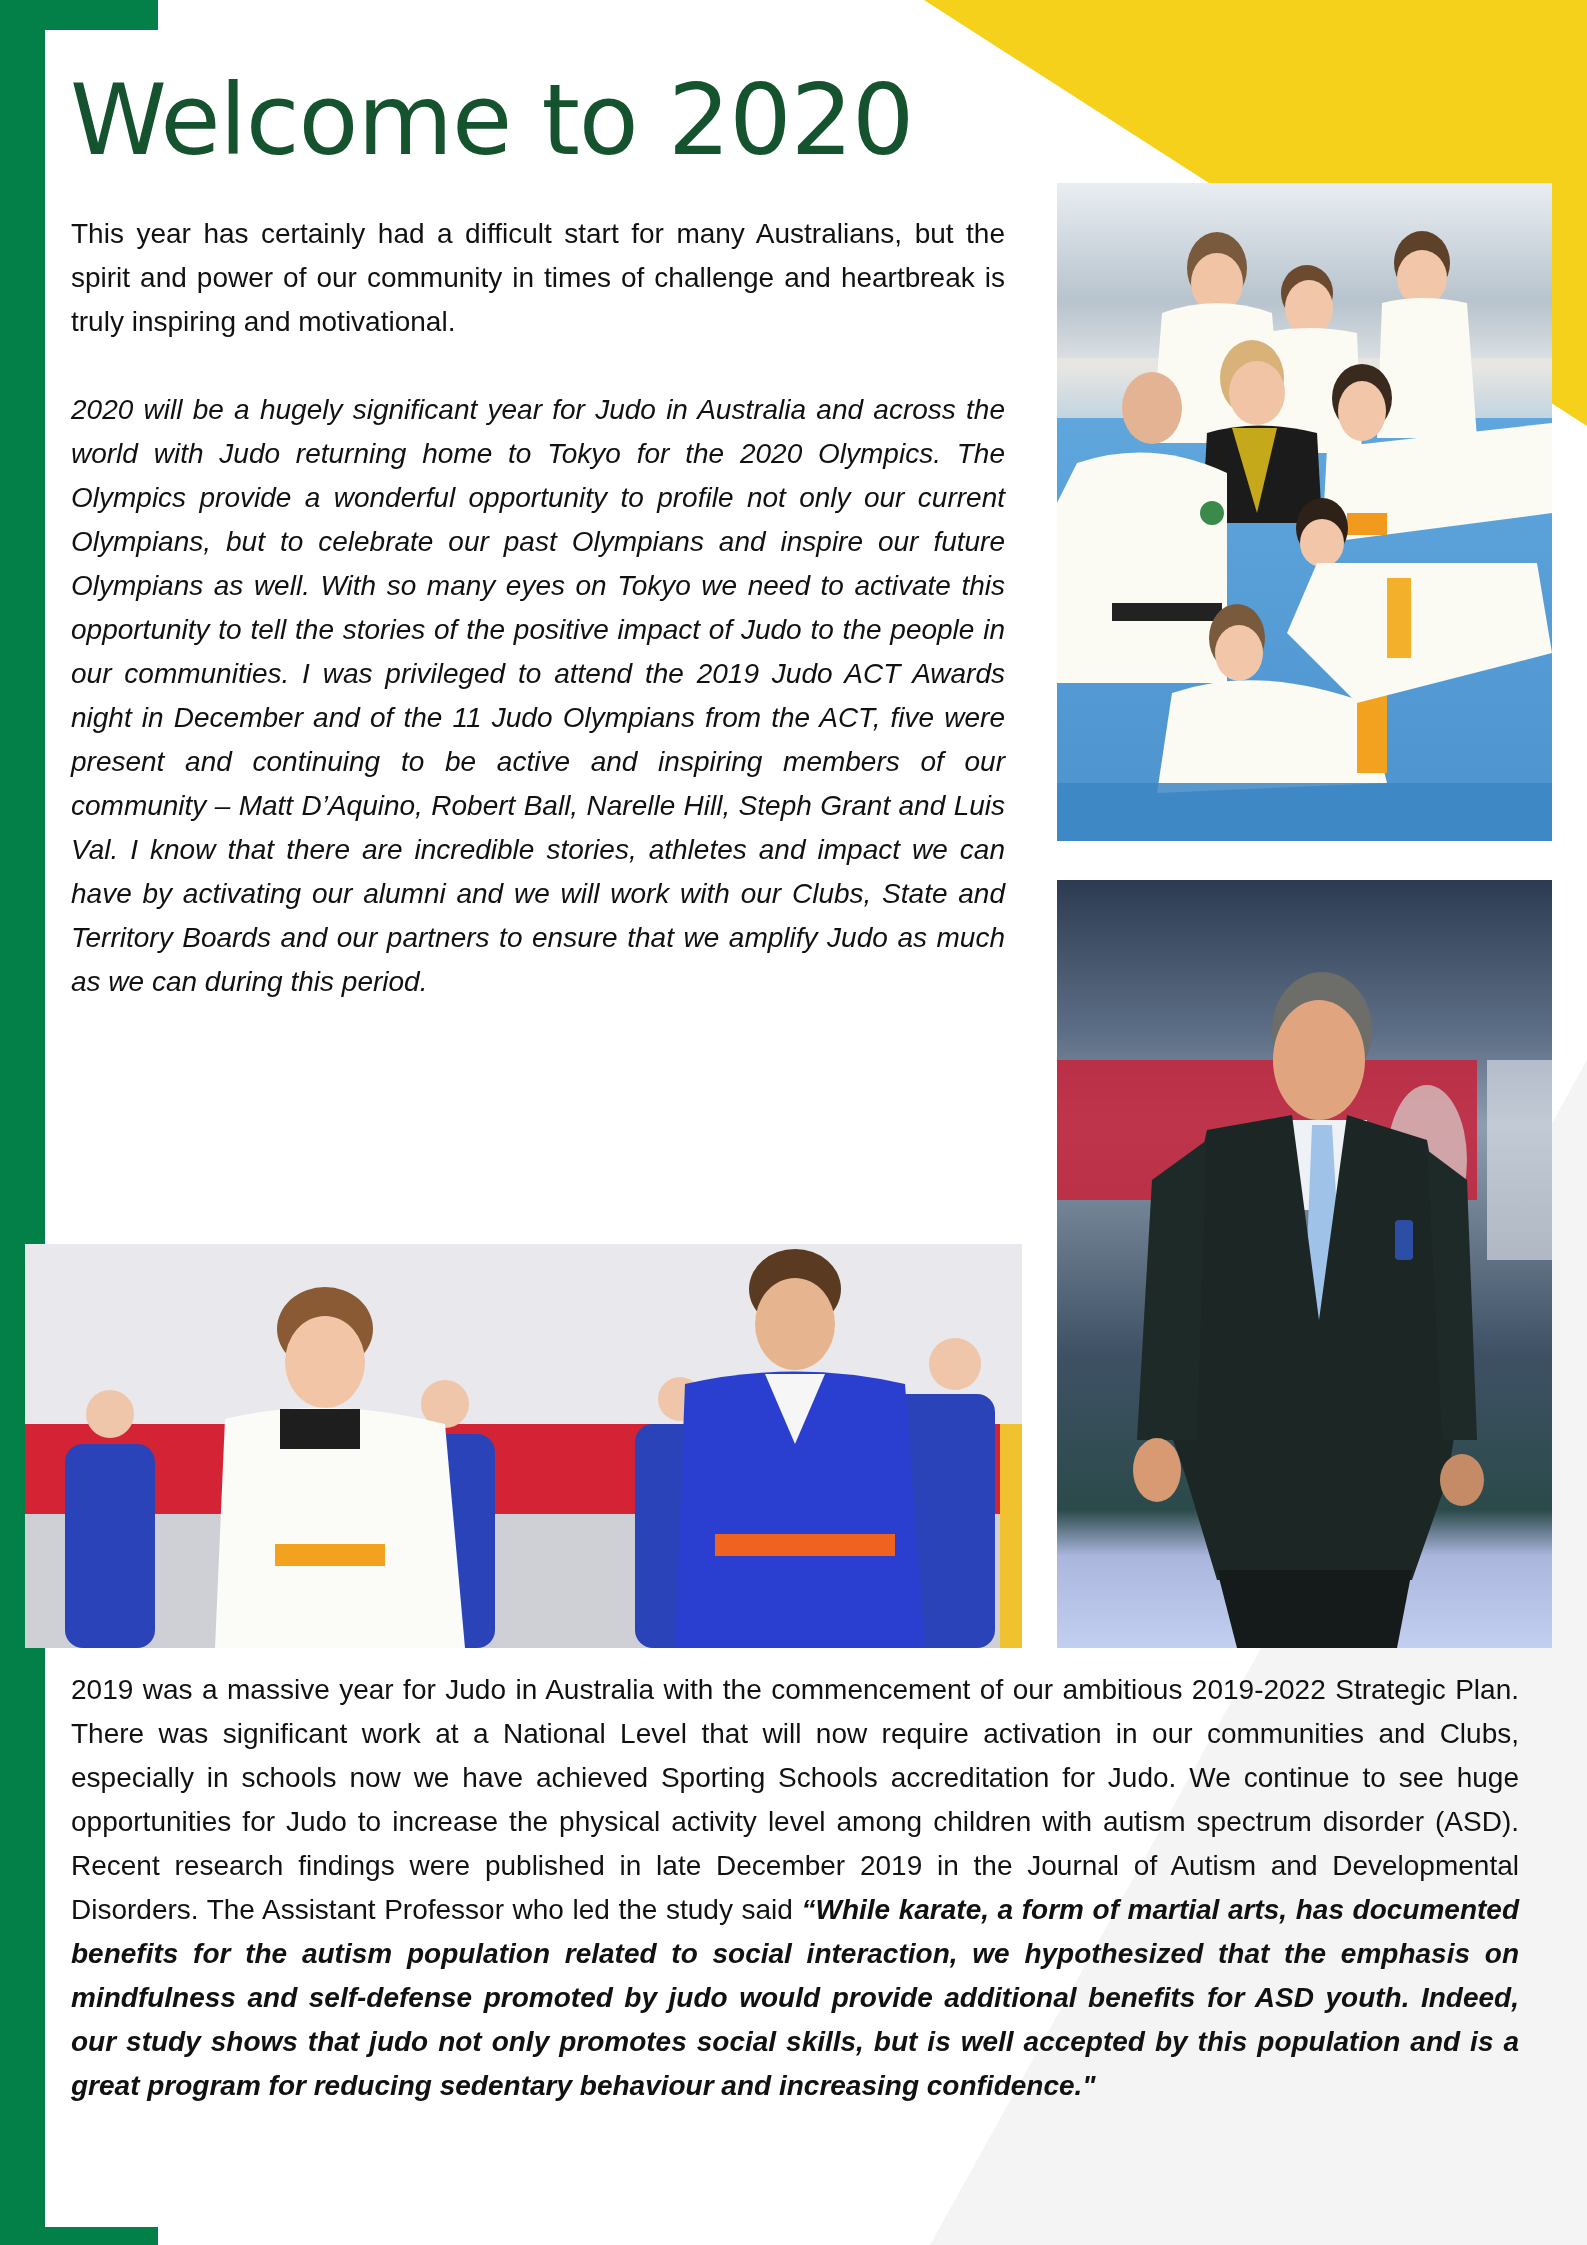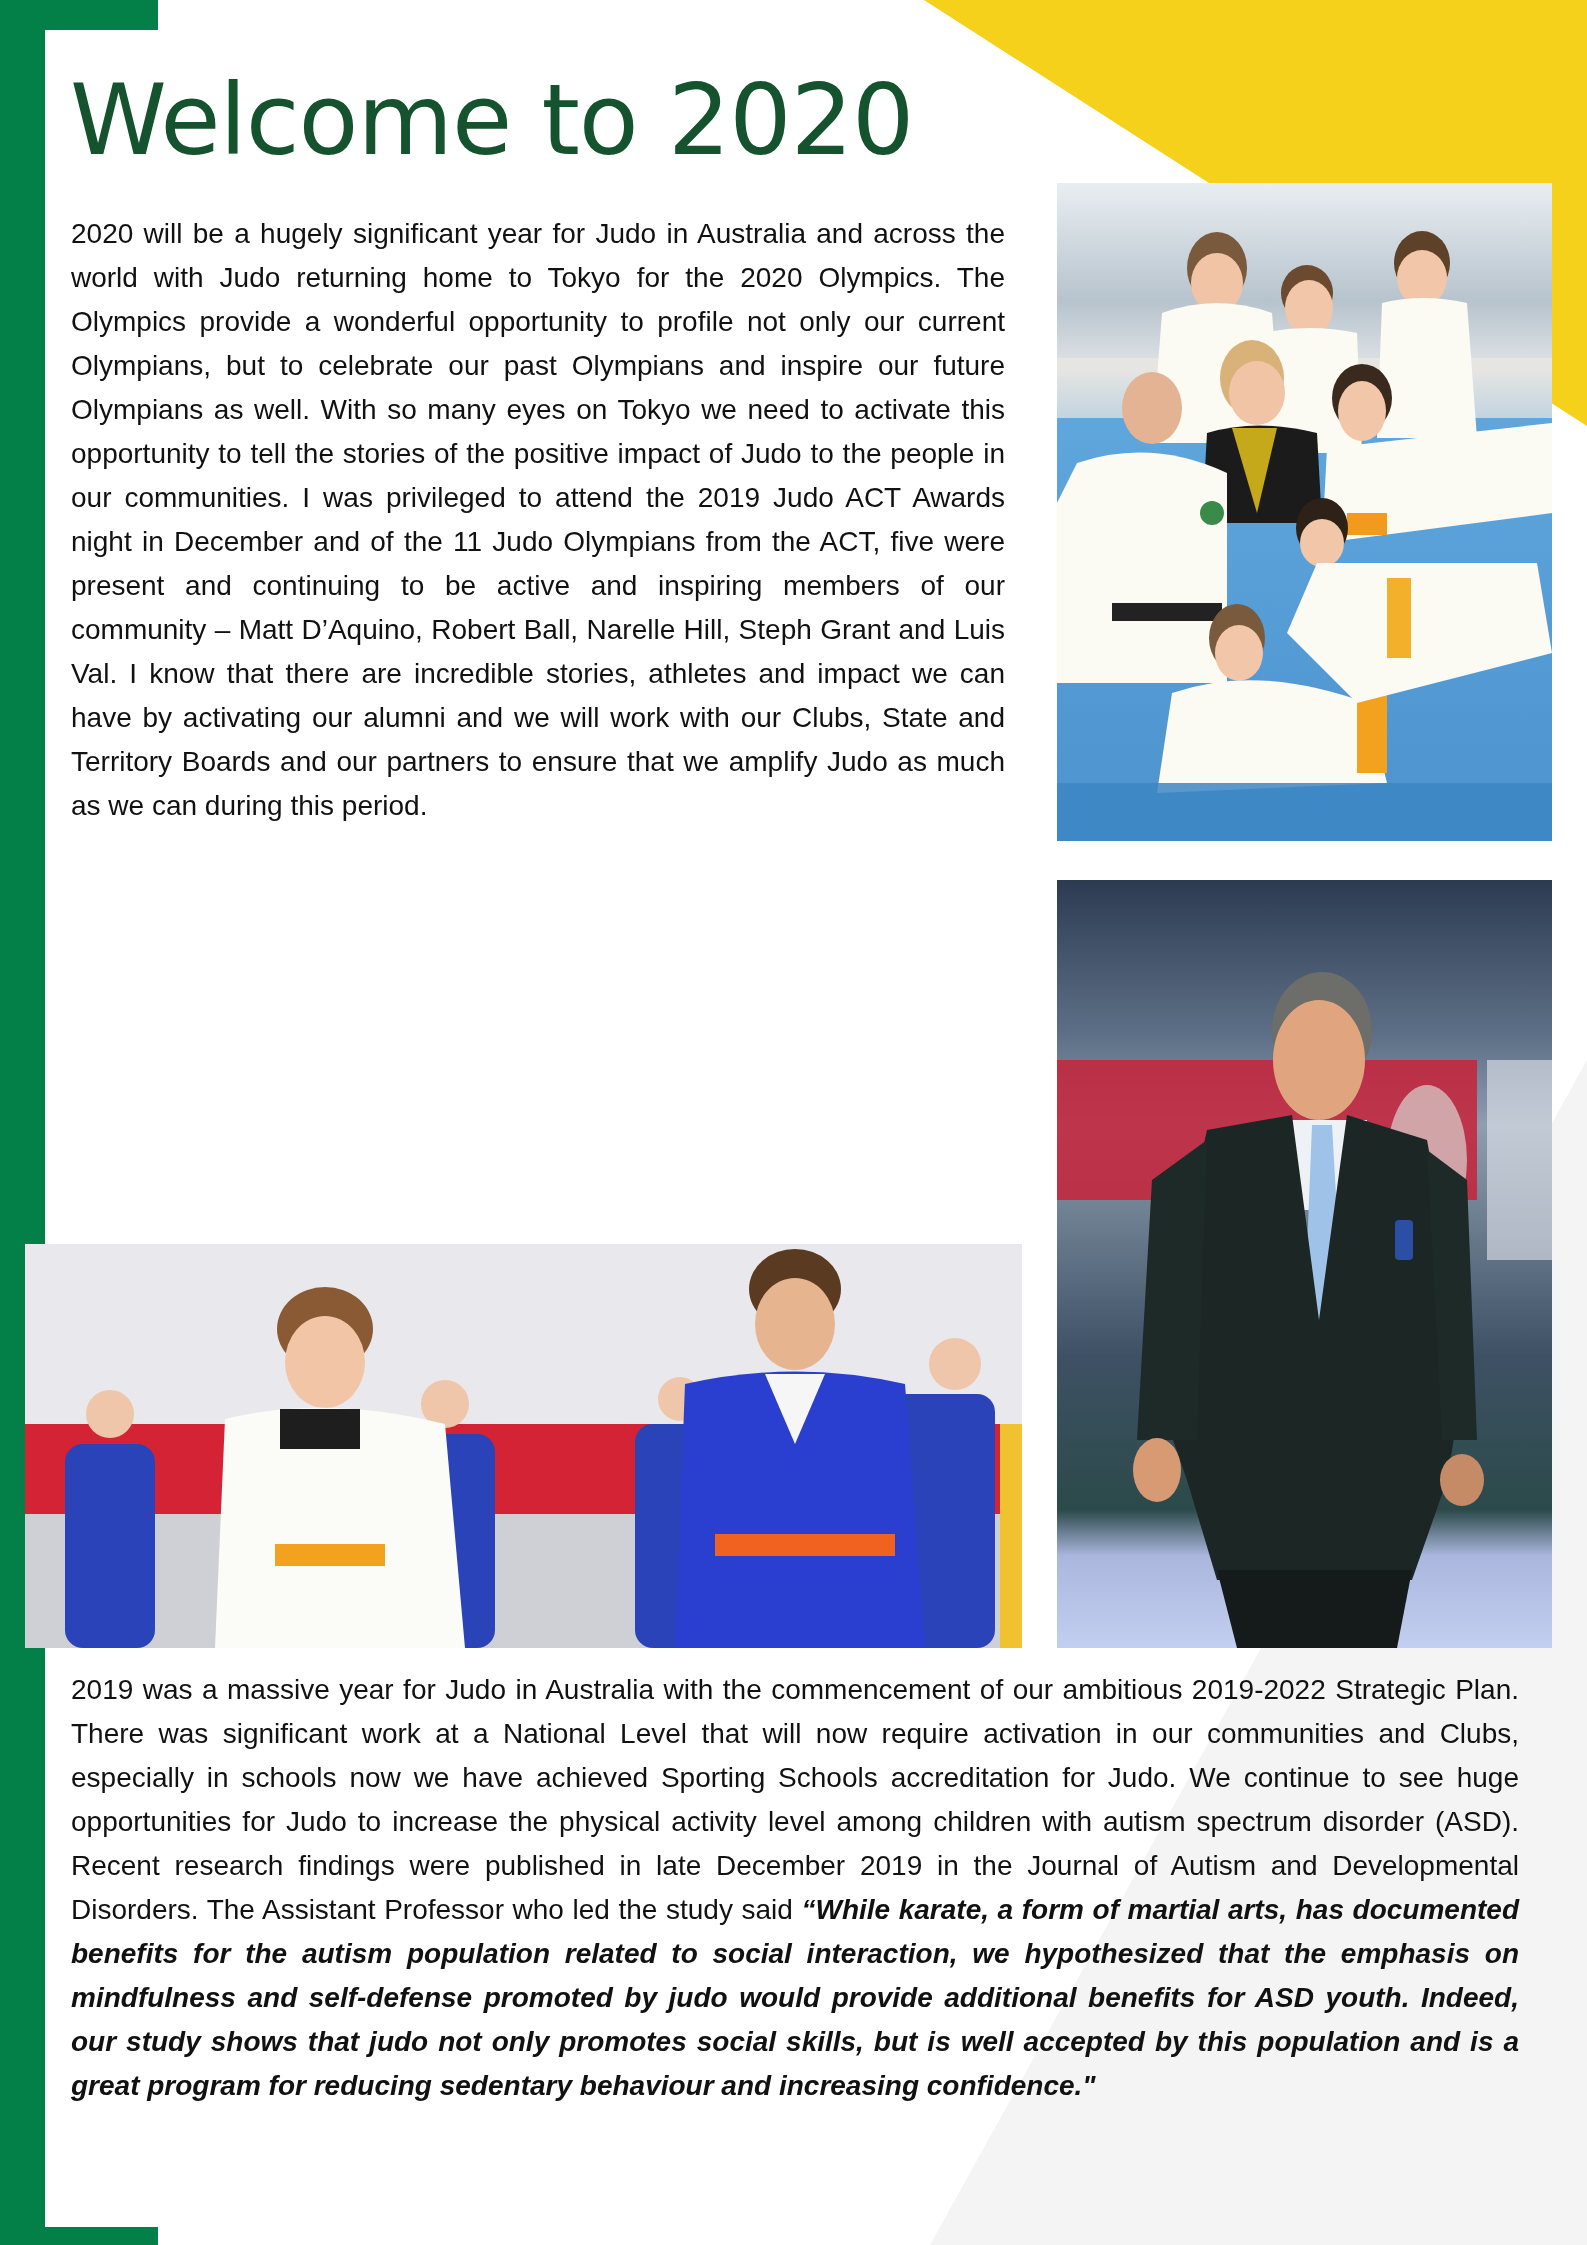--- a/index.html
+++ b/index.html
@@ -19,21 +19,21 @@
     font-weight: normal; font-size: 98px; line-height: 120px;
     color: #14532d; letter-spacing: -1px; z-index: 4; white-space: nowrap; text-align: center;
   }
 
   .column {
     position: absolute; left: 71px; top: 212px; width: 934px; z-index: 4;
     font-size: 28px; line-height: 44px; text-align: justify;
     font-family: "Liberation Sans", sans-serif;
   }
   .column p { margin: 0 0 44px 0; }
-  .column p:last-child { margin-bottom: 8px; }
+  .column p:last-child { margin-bottom: 8px; font-style: italic; }
 
   .bottom-text {
     position: absolute; left: 71px; top: 1668px; width: 1448px; z-index: 4;
     font-size: 28px; line-height: 44px; text-align: justify;
     font-family: "Liberation Sans", sans-serif;
   }
   .bottom-text .quote { font-style: italic; font-weight: bold; }
 
   .photo { position: absolute; z-index: 2; overflow: hidden; }
   .photo svg { width: 100%; height: 100%; display: block; }
@@ -49,20 +49,21 @@
   <polygon points="1587,1060 1587,2245 930,2245" fill="#F4F4F4"></polygon>
 </svg>
 
 <div class="bracket bracket-vertical"></div>
 <div class="bracket bracket-top"></div>
 <div class="bracket bracket-bottom"></div>
 
 <h1 class="title">Welcome to 2020</h1>
 
 <div class="column">
+  <p>This year has certainly had a difficult start for many Australians, but the spirit and power of our community in times of challenge and heartbreak is truly inspiring and motivational.</p>
   <p>2020 will be a hugely significant year for Judo in Australia and across the world with Judo returning home to Tokyo for the 2020 Olympics. The Olympics provide a wonderful opportunity to profile not only our current Olympians, but to celebrate our past Olympians and inspire our future Olympians as well. With so many eyes on Tokyo we need to activate this opportunity to tell the stories of the positive impact of Judo to the people in our communities. I was privileged to attend the 2019 Judo ACT Awards night in December and of the 11 Judo Olympians from the ACT, five were present and continuing to be active and inspiring members of our community – Matt D’Aquino, Robert Ball, Narelle Hill, Steph Grant and Luis Val. I know that there are incredible stories, athletes and impact we can have by activating our alumni and we will work with our Clubs, State and Territory Boards and our partners to ensure that we amplify Judo as much as we can during this period.</p>
 </div>
 
 <div class="photo photo-family" title="Coach group photo with smiling children in white judo gis on blue mats">
   <svg viewBox="0 0 495 658" preserveAspectRatio="none">
     <defs>
       <linearGradient id="famBg" x1="0" y1="0" x2="0" y2="1">
         <stop offset="0" stop-color="#e9eef2"></stop>
         <stop offset="0.18" stop-color="#b7c3cd"></stop>
         <stop offset="0.28" stop-color="#dfe3e6"></stop>

